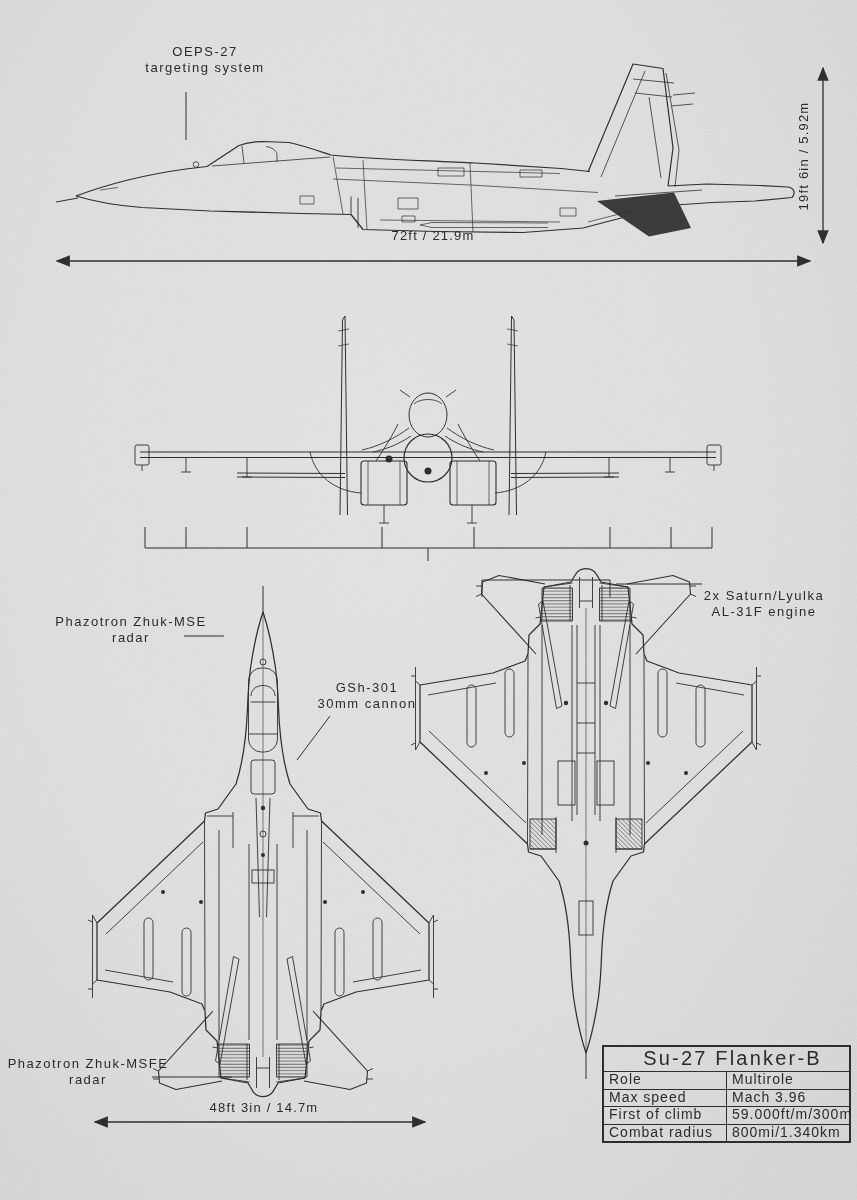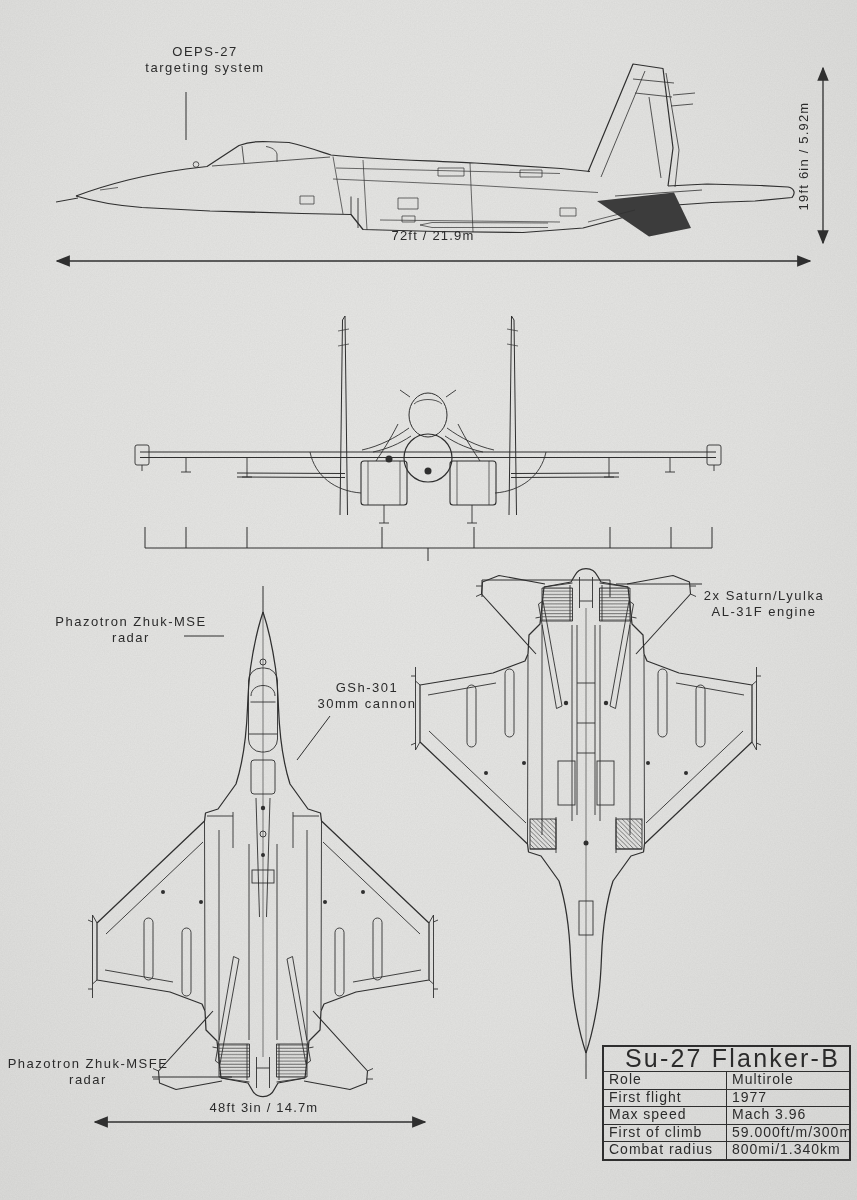--- a/index.html
+++ b/index.html
@@ -28,21 +28,21 @@
   .rot{transform:translate(-50%,-50%) rotate(-90deg);}
   
   .spec{
     position:absolute;left:602px;top:1045px;width:249px;
     border:2px solid #2e2e2e;
     background:transparent;
     box-sizing:border-box;
   }
   .spec .title{
     text-align:center;
-    font-size:25px;letter-spacing:2.2px;line-height:21px;
+    font-size:20px;letter-spacing:2.2px;line-height:21px;
     padding:1px 0 2px 12px;
     border-bottom:1.5px solid #2e2e2e;
   }
   .spec .row{display:flex;border-bottom:1.5px solid #2e2e2e;}
   .spec .row:last-child{border-bottom:none;}
   .spec .cell{
     font-size:14px;letter-spacing:1px;line-height:15.5px;
     padding:0 0 1px 5px;
     box-sizing:border-box;
     white-space:nowrap;overflow:hidden;
@@ -294,24 +294,20 @@
   <div class="spec">
     <div class="title">
       <span class="ln">Su-27</span>
       <span class="ln">Flanker-B</span>
     </div>
     <div class="row">
       <div class="cell c1">Role</div>
       <div class="cell c2">Multirole</div>
     </div>
     <div class="row">
-      <div class="cell c1">First flight</div>
-      <div class="cell c2">1977</div>
-    </div>
-    <div class="row">
       <div class="cell c1">Max speed</div>
       <div class="cell c2">Mach 3.96</div>
     </div>
     <div class="row">
       <div class="cell c1">First of climb</div>
       <div class="cell c2">59.000ft/m/300m/s</div>
     </div>
     <div class="row">
       <div class="cell c1">Combat radius</div>
       <div class="cell c2">800mi/1.340km</div>

